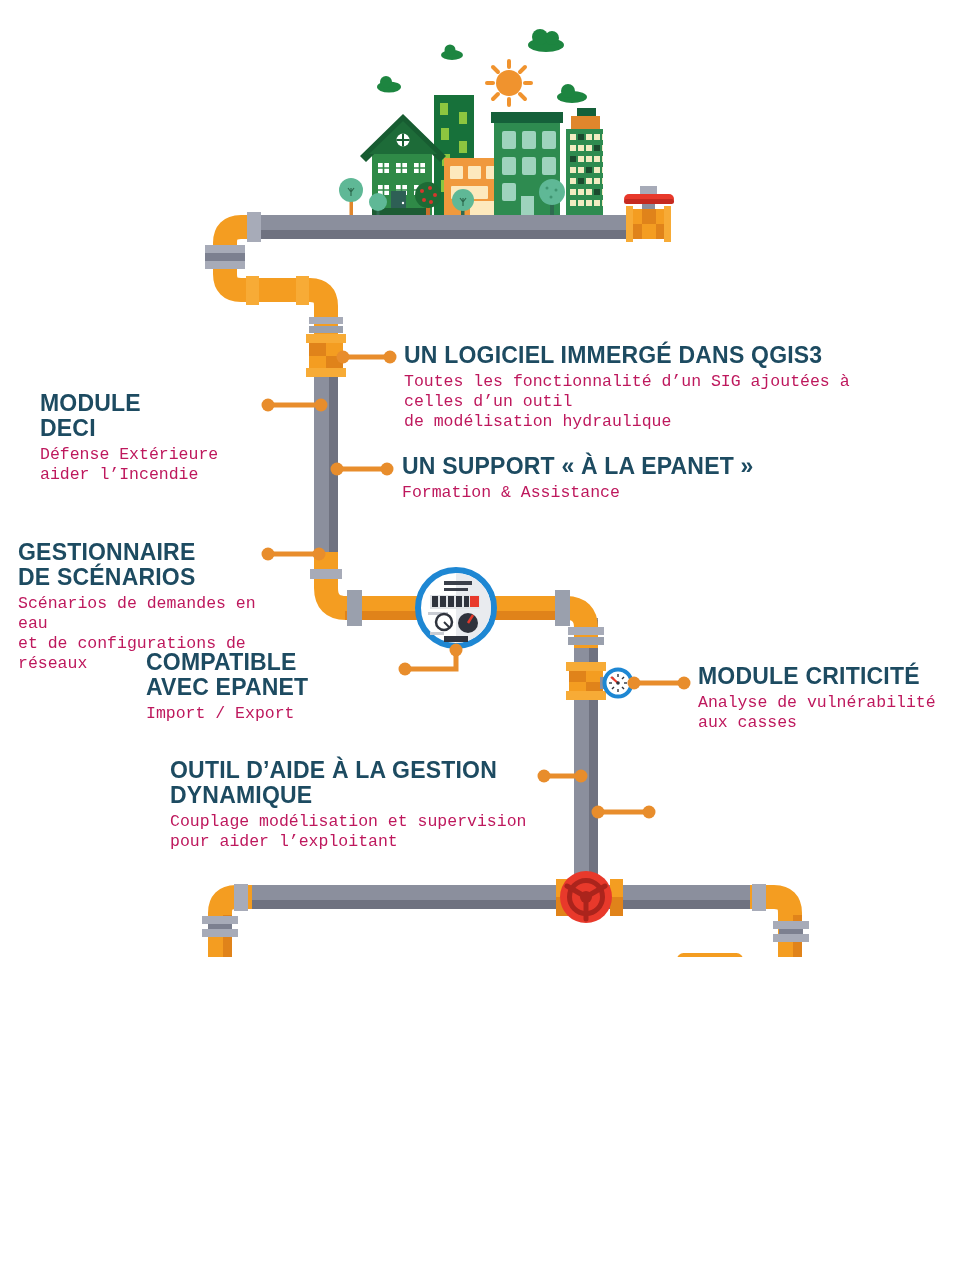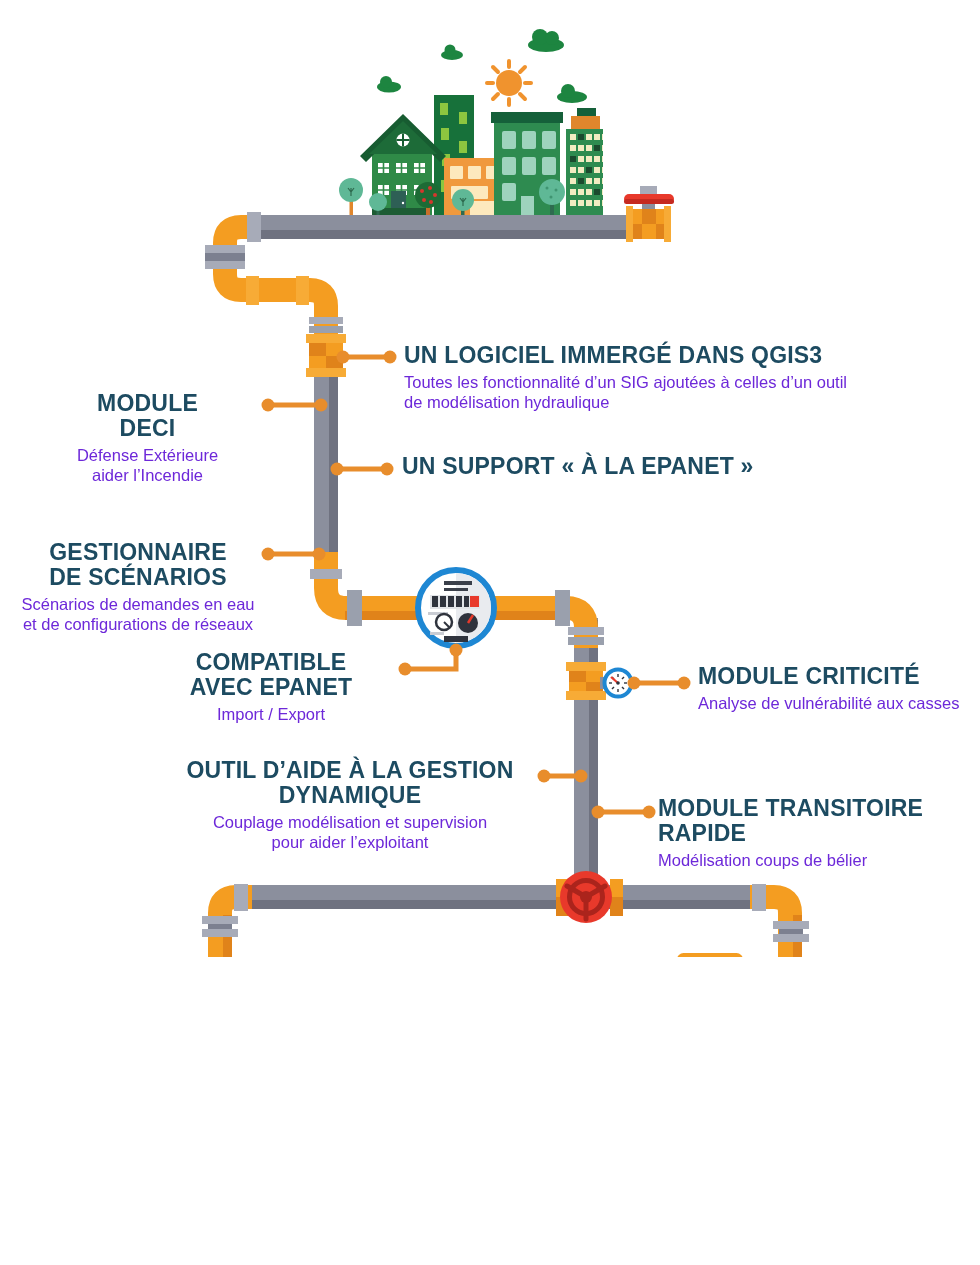--- a/index.html
+++ b/index.html
@@ -6,23 +6,23 @@
   body{width:980px;height:1265px;font-family:"Liberation Sans",sans-serif;}
   .stage{position:relative;width:980px;height:957px;overflow:hidden;background:#ffffff;}
   .stage svg{position:absolute;left:0;top:0;}
   .feature{position:absolute;}
   .f-title{
     display:block;font-weight:bold;font-size:23px;line-height:25px;
     color:#1d4b61;letter-spacing:.2px;white-space:pre-line;
   }
   .f-sub{
     display:block;margin-top:4px;font-size:16.5px;line-height:20px;
-    color:#6d28d9;white-space:pre-line;
+    color:#be185d;white-space:pre-line;font-family:Liberation Mono, monospace;
   }
-  .al-r{text-align:center;}
+  .al-r{text-align:left;}
   .f-qgis       {left:404px;top:343px;width:480px;}
   .f-deci       {left:40px; top:391px;width:215px;}
   .f-support    {left:402px;top:454px;width:420px;}
   .f-scenarios  {left:18px; top:540px;width:240px;}
   .f-epanet     {left:146px;top:650px;width:250px;}
   .f-criticite  {left:698px;top:664px;width:270px;}
   .f-gestion    {left:170px;top:758px;width:360px;}
   .f-transitoire{left:658px;top:796px;width:300px;}
 </style>
 </head>
@@ -410,20 +410,21 @@
 
 <div class="feature f-deci al-r">
   <span class="f-title">MODULE
 DECI</span>
   <span class="f-sub">Défense Extérieure
 aider l’Incendie</span>
 </div>
 
 <div class="feature f-support">
   <span class="f-title">UN SUPPORT « À LA EPANET »</span>
+  <span class="f-sub">Formation &amp; Assistance</span>
 </div>
 
 <div class="feature f-epanet al-r">
   <span class="f-title">COMPATIBLE
 AVEC EPANET</span>
   <span class="f-sub">Import / Export</span>
 </div>
 
 <div class="feature f-scenarios al-r">
   <span class="f-title">GESTIONNAIRE
@@ -437,19 +438,14 @@
   <span class="f-sub">Analyse de vulnérabilité aux casses</span>
 </div>
 
 <div class="feature f-gestion al-r">
   <span class="f-title">OUTIL D’AIDE À LA GESTION
 DYNAMIQUE</span>
   <span class="f-sub">Couplage modélisation et supervision
 pour aider l’exploitant</span>
 </div>
 
-<div class="feature f-transitoire">
-  <span class="f-title">MODULE TRANSITOIRE
-RAPIDE</span>
-  <span class="f-sub">Modélisation coups de bélier</span>
-</div>
 
 </div>
 
 </body></html>

